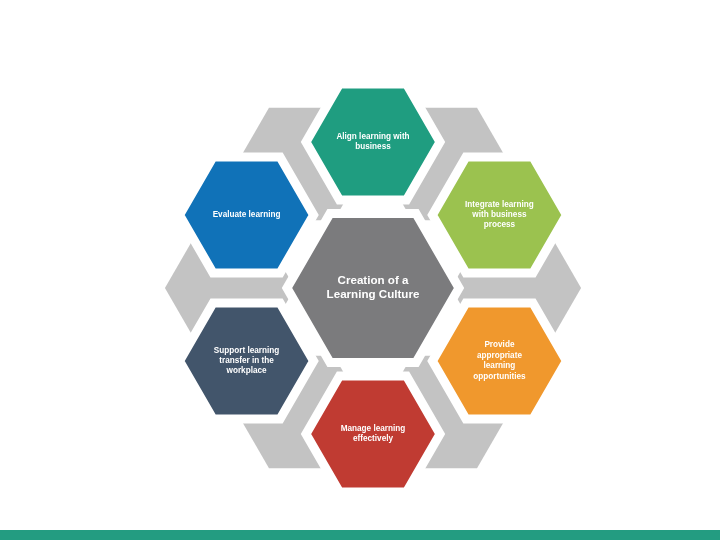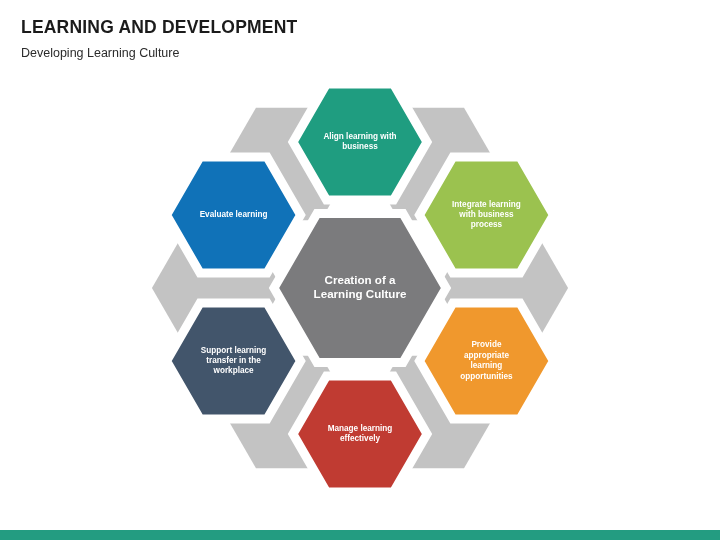--- a/index.html
+++ b/index.html
@@ -43,21 +43,21 @@
     font-weight: normal;
     color: #2b2b2b;
     line-height: 1.2;
     margin: 0;
     white-space: nowrap;
   }
 
   
   #diagram {
     position: absolute;
-    left: 0;
+    left: 13px;
     top: 0;
     width: 648px;
     height: 540px;
   }
   #diagram svg {
     display: block;
     width: 720px;
     height: 540px;
   }
 
@@ -78,24 +78,20 @@
     bottom: 0;
     width: 720px;
     height: 10px;
   }
 </style>
 </head>
 <body>
 
 <div id="slide">
 
-  <div id="header">
-    <div id="slide-title">LEARNING AND DEVELOPMENT</div>
-    <div id="slide-subtitle">Developing Learning Culture</div>
-  </div>
 
   <div id="diagram">
     <svg viewBox="0 0 720 540" xmlns="http://www.w3.org/2000/svg">
       <g id="connector-layer">
           <polygon points="496.53,164.09 464.04,220.37 399.05,220.37 366.55,164.09 399.05,107.81 464.04,107.81" fill="#C3C3C3"></polygon>
           <polygon points="568.07,288.00 535.58,344.28 470.58,344.28 438.09,288.00 470.58,231.72 535.58,231.72" fill="#C3C3C3"></polygon>
           <polygon points="496.53,411.91 464.04,468.19 399.05,468.19 366.55,411.91 399.05,355.63 464.04,355.63" fill="#C3C3C3"></polygon>
           <polygon points="353.45,411.91 320.96,468.19 255.97,468.19 223.47,411.91 255.97,355.63 320.96,355.63" fill="#C3C3C3"></polygon>
           <polygon points="281.91,288.00 249.42,344.28 184.43,344.28 151.93,288.00 184.42,231.72 249.42,231.72" fill="#C3C3C3"></polygon>
           <polygon points="353.45,164.09 320.95,220.37 255.96,220.37 223.47,164.09 255.96,107.81 320.95,107.81" fill="#C3C3C3"></polygon>

